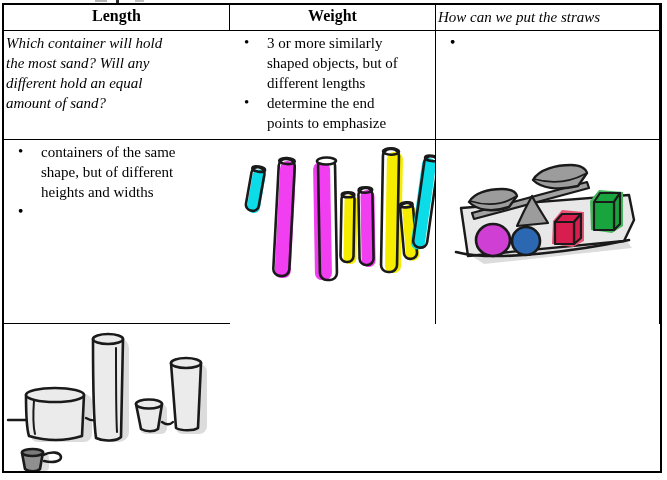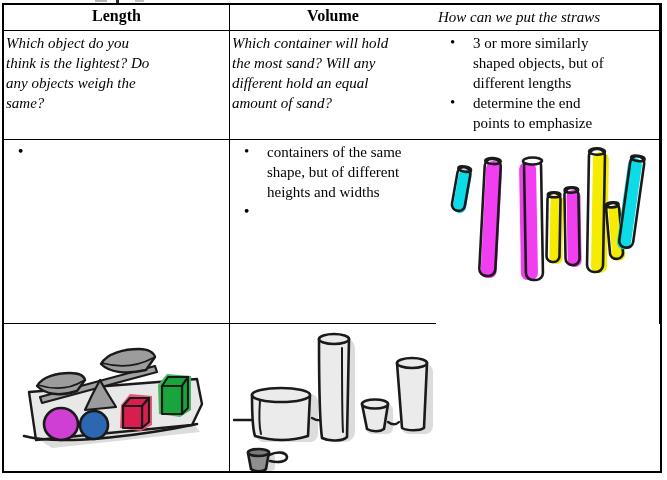--- a/index.html
+++ b/index.html
@@ -30,31 +30,27 @@
 
 <div class="stage">
 
   <div class="frag" style="left:95px;top:0;width:12px;height:2px;background:#b5b5b5;"></div>
   <div class="frag" style="left:116px;top:0;width:3px;height:4px;background:#2a2a2a;"></div>
   <div class="frag" style="left:135px;top:0;width:9px;height:2px;background:#c0c0c0;"></div>
 
   <div class="doc-table">
 
     <div class="cell hdr b-r b-b">Length</div>
-    <div class="cell hdr b-b">Volume</div>
+    <div class="cell hdr b-r b-b">Weight</div>
 
     <div class="cell question b-r b-b">How can we put the straws
 in order from tallest to
 shortest? Are there any
 straws that are the same
 length?</div>
-    <div class="cell question b-r b-b">Which object do you
-think is the lightest? Do
-any objects weigh the
-same?</div>
     <div class="cell question b-b">Which container will hold
 the most sand? Will any
 different hold an equal
 amount of sand?</div>
 
     <div class="cell bullets b-r b-b">
       <ul>
         <li><span class="dot">•</span><span>3 or more similarly
 shaped objects, but of
 different lengths</span></li>

